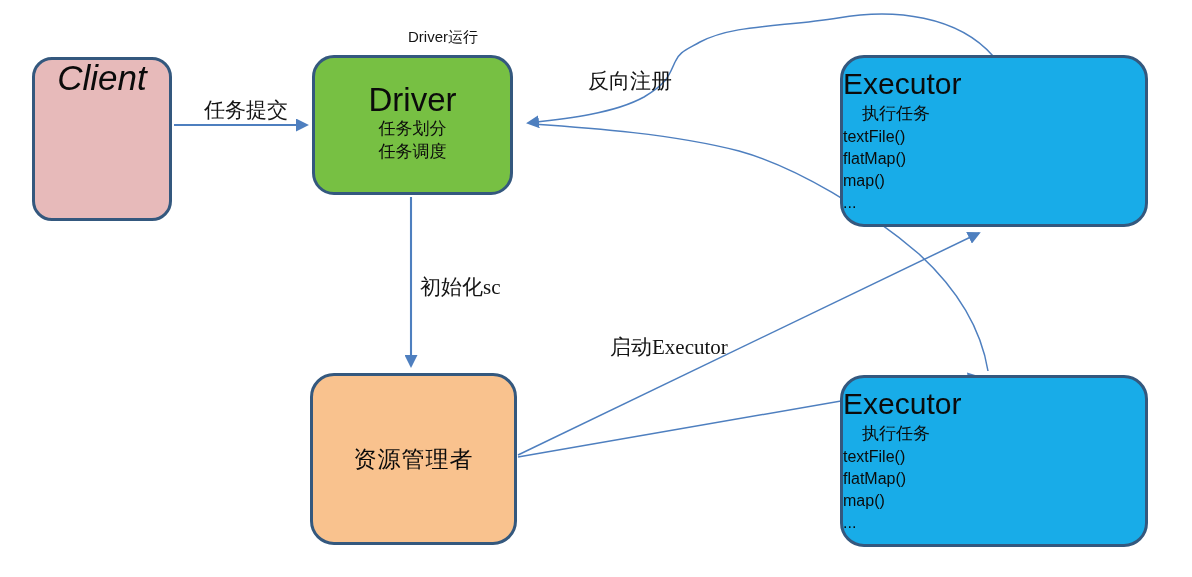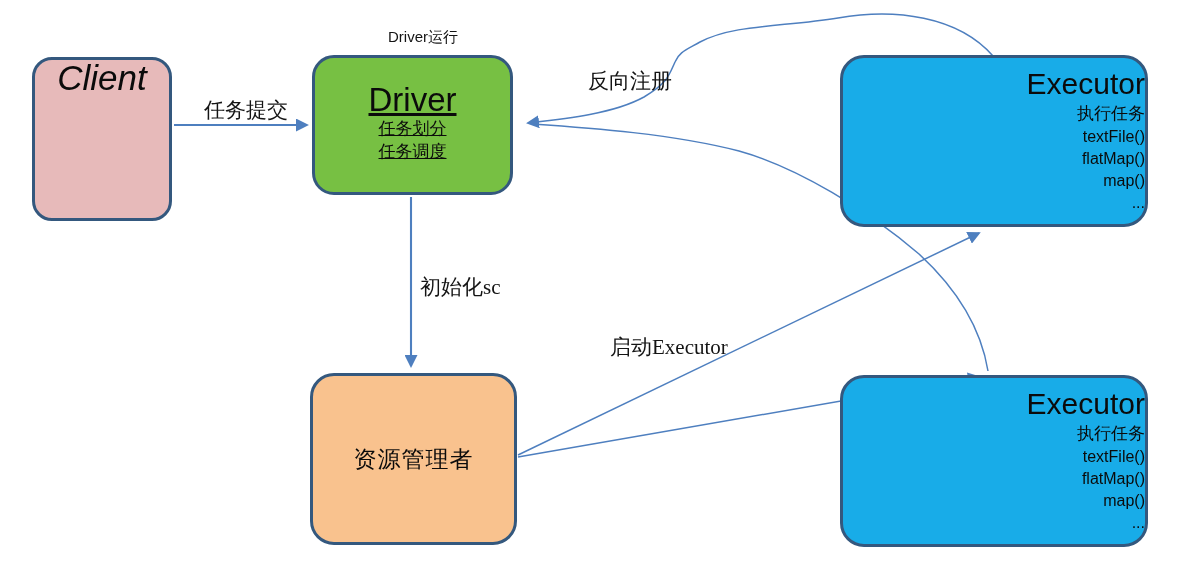--- a/index.html
+++ b/index.html
@@ -23,43 +23,43 @@
     color:#0b0b0b;
   }
   .node-client{
     left:32px;top:57px;width:140px;height:164px;
     border-radius:20px;
     display:flex;align-items:flex-start;justify-content:center;font-style:italic;
   }
   .title-client{font-size:35px;line-height:1;}
   .node-driver{
     left:312px;top:55px;width:201px;height:140px;
-    border-radius:22px;text-align:center;padding-top:25px;text-decoration:underline;
+    border-radius:22px;text-align:center;padding-top:25px;
   }
   .title-driver{font-size:33px;line-height:34px;}
   .driver-sub{font-family:"Liberation Serif",serif;font-size:17px;line-height:23px;}
   .node-executor{
-    border-radius:24px;text-align:right;padding-top:7px;padding-left:32px;
+    border-radius:24px;text-align:left;padding-top:7px;
   }
   .exec-top{left:840px;top:55px;width:308px;height:172px;}
   .exec-bottom{left:840px;top:375px;width:308px;height:172px;}
   .title-executor{font-size:30px;line-height:37px;}
   .exec-sub-cjk{font-family:"Liberation Serif",serif;font-size:17px;line-height:24px;margin-left:19px;}
-  .exec-sub-code{font-size:16px;line-height:22px;margin-left:20px;}
+  .exec-sub-code{font-size:16px;line-height:22px;}
   .node-rm{
     left:310px;top:373px;width:207px;height:172px;
     border-radius:24px;
     display:flex;align-items:center;justify-content:center;
     font-family:"Liberation Serif",serif;font-size:23px;letter-spacing:1px;
   }
 
   .lbl{position:absolute;white-space:nowrap;color:#141414;}
   .lbl-serif{font-family:"Liberation Serif",serif;font-size:21px;}
   .lbl-sans{font-family:"Liberation Sans",sans-serif;font-size:15px;}
-  .lbl-driver-run{left:368px;top:28px;width:110px;text-align:center;}
+  .lbl-driver-run{left:368px;top:28px;width:110px;text-align:right;}
   .lbl-task-submit{left:196px;top:96px;width:92px;text-align:right;}
   .lbl-reverse-register{left:588px;top:67px;}
   .lbl-register-app{left:420px;top:273px;}
   .lbl-launch-executor{left:610px;top:333px;}
 </style>
 </head>
 <body>
 
 <div class="canvas">
 

